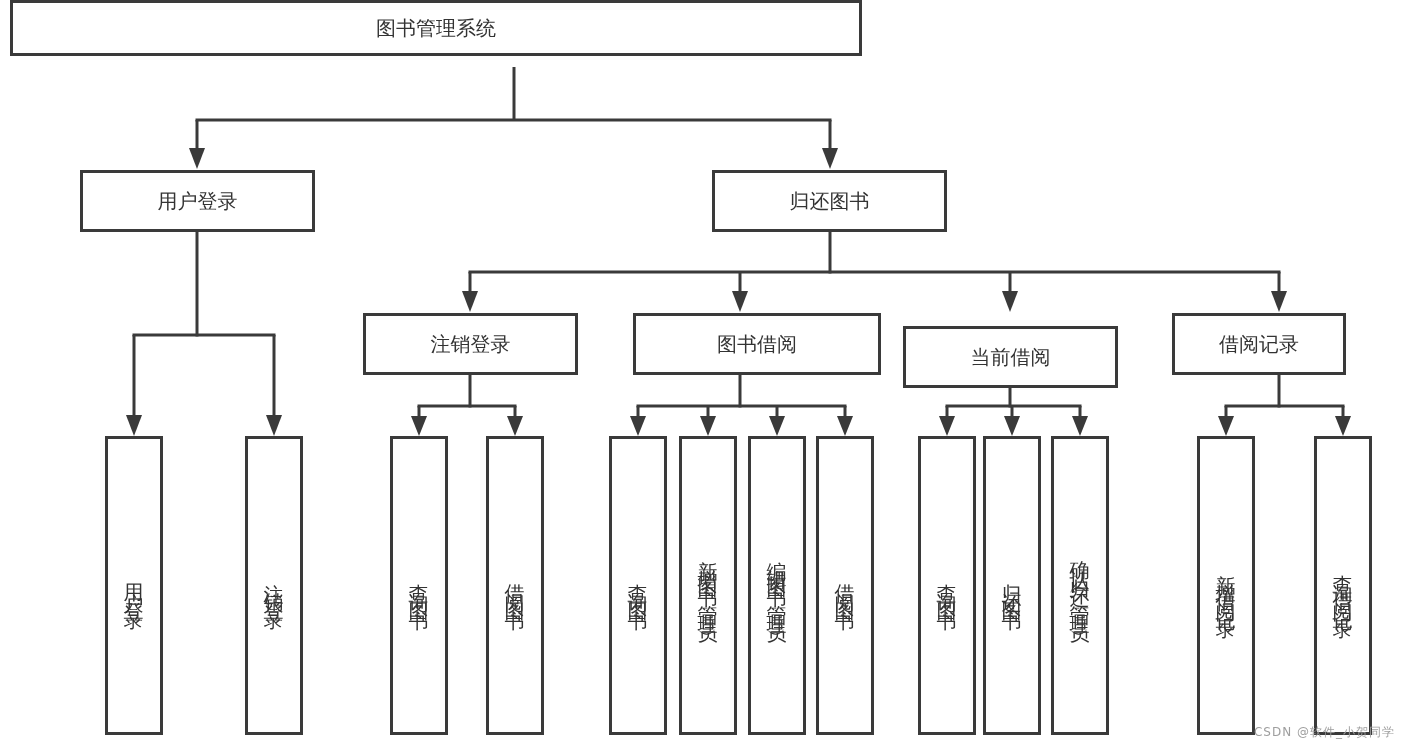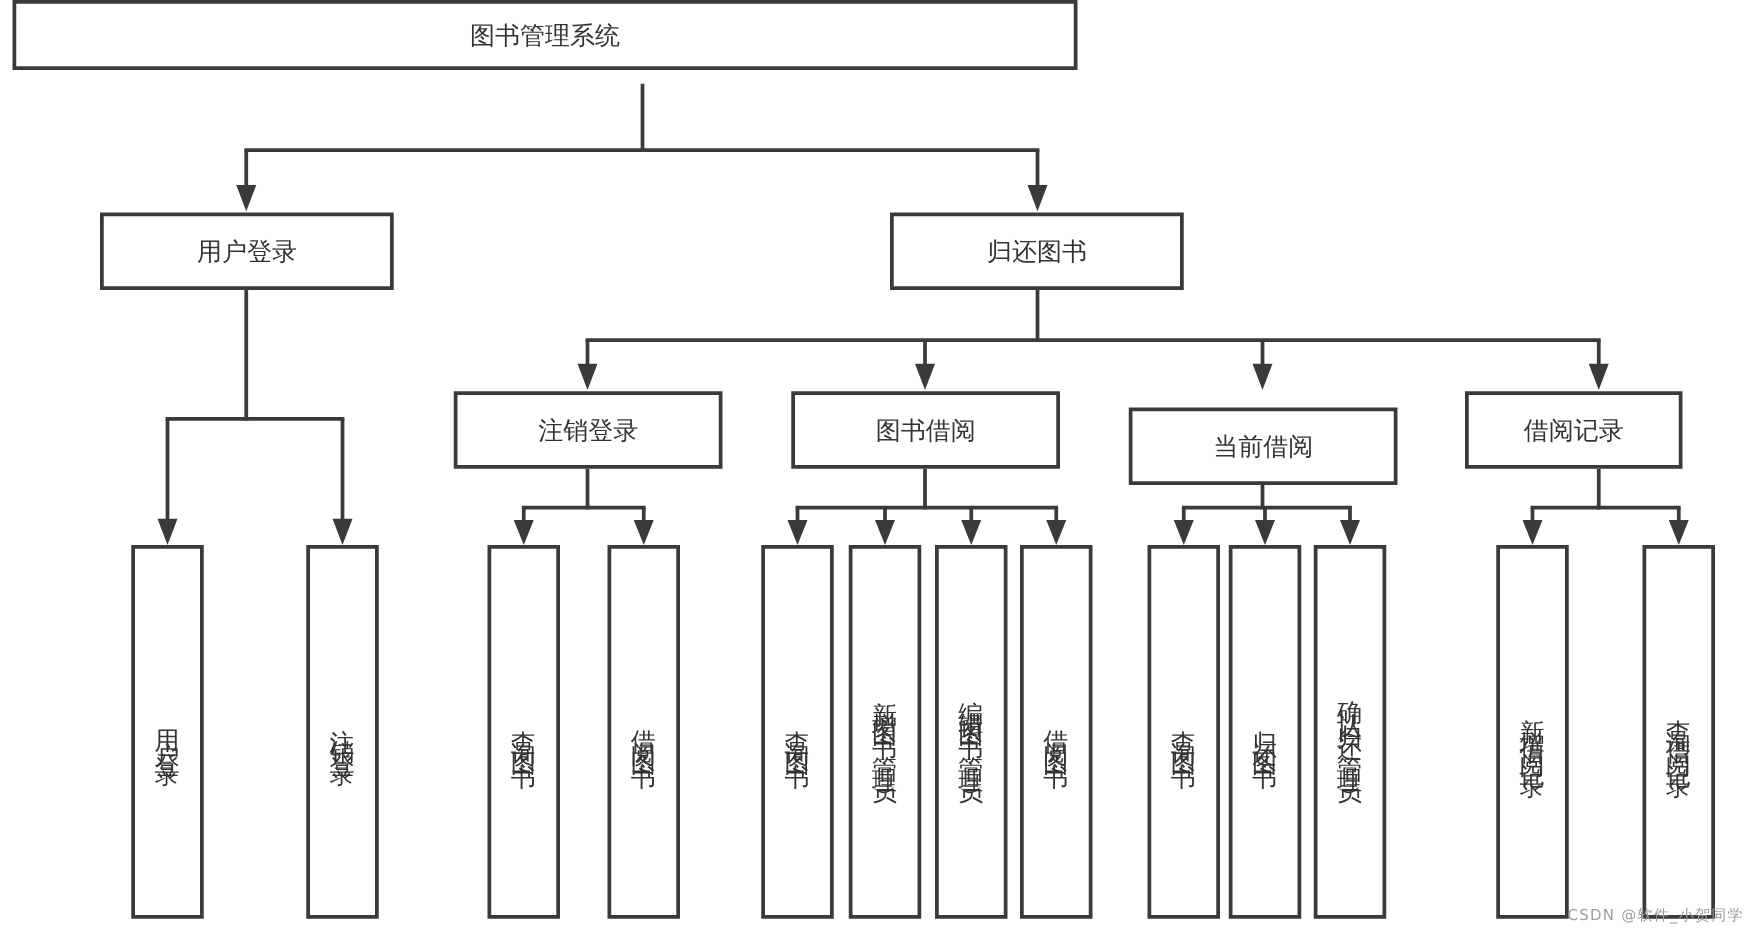--- a/index.html
+++ b/index.html
@@ -100,21 +100,21 @@
   <div class="box" style="left:80px;top:170px;width:235px;height:62px">
     <span>用户登录</span>
   </div>
   <div class="box" style="left:712px;top:170px;width:235px;height:62px">
     <span>归还图书</span>
   </div>
 
   <div class="box" style="left:363px;top:313px;width:215px;height:62px">
     <span>注销登录</span>
   </div>
-  <div class="box" style="left:633px;top:313px;width:215px;height:62px">
+  <div class="box" style="left:633px;top:313px;width:248px;height:62px">
     <span>图书借阅</span>
   </div>
   <div class="box" style="left:903px;top:326px;width:215px;height:62px">
     <span>当前借阅</span>
   </div>
   <div class="box" style="left:1172px;top:313px;width:174px;height:62px">
     <span>借阅记录</span>
   </div>
 
   <div class="box leaf" style="left:105px;top:436px;width:58px;height:299px">

